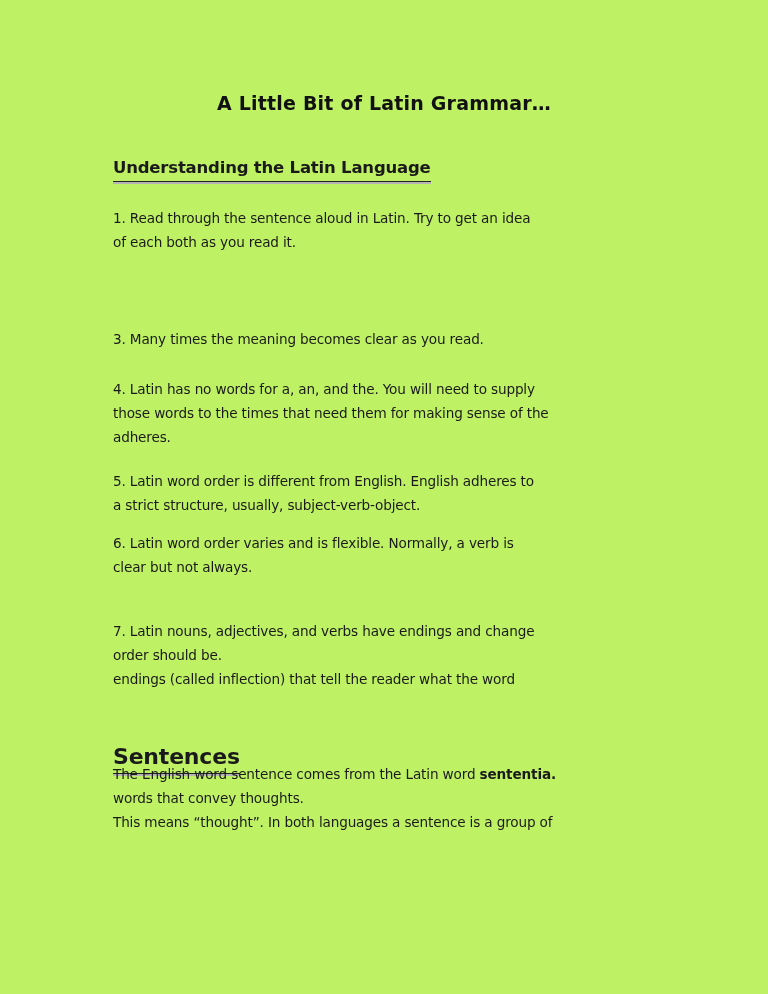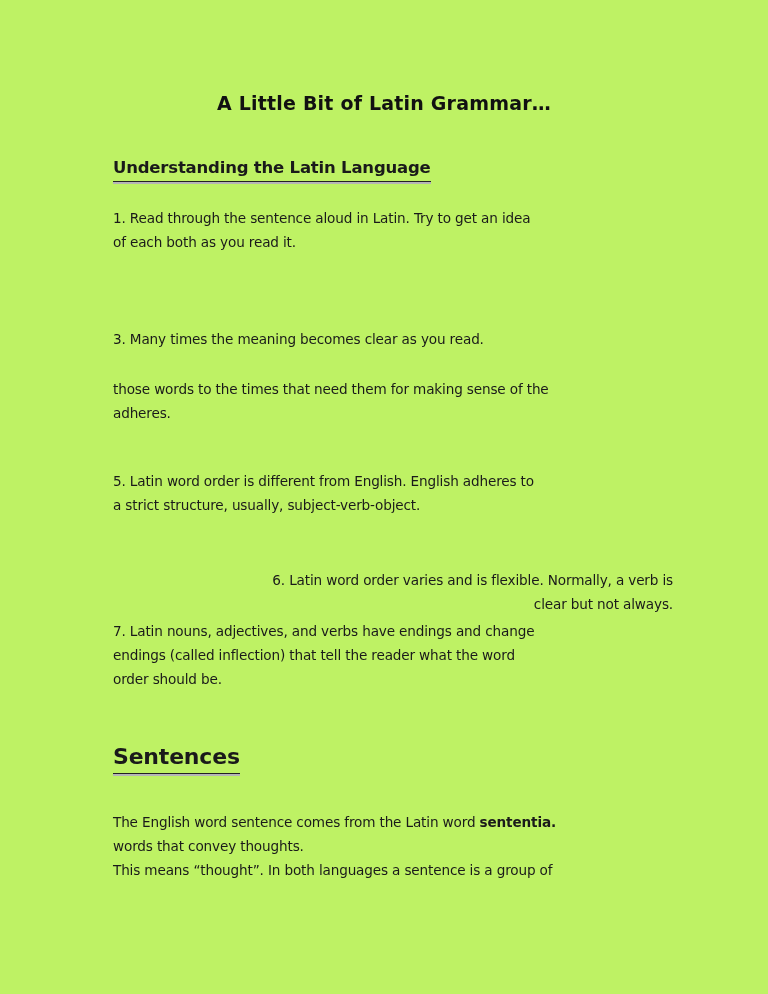--- a/index.html
+++ b/index.html
@@ -78,41 +78,42 @@
     <span class="line">1.  Read through the sentence aloud in Latin.  Try to get an idea</span>
     <span class="line">of each both as you read it.</span>
   </div>
 
 
   <div class="para" style="top:327px;">
     <span class="line">3.  Many times the meaning becomes clear as you read.</span>
   </div>
 
   <div class="para" style="top:377px;">
+    <span class="line">4.  Latin has no words for a, an, and the.  You will need to supply</span>
     <span class="line">those words to the times that need them for making sense of the</span>
     <span class="line">adheres.</span>
   </div>
 
   <div class="para" style="top:469px;">
     <span class="line">5.  Latin word order is different from English.  English adheres to</span>
     <span class="line">a strict structure, usually, subject-verb-object.</span>
   </div>
 
-  <div class="para" style="top:568px;text-align:right;">
+  <div class="para" style="top:531px;">
     <span class="line">6.  Latin word order varies and is flexible.  Normally, a verb is</span>
     <span class="line">clear but not always.</span>
   </div>
 
   <div class="para" style="top:619px;">
     <span class="line">7.  Latin nouns, adjectives, and verbs have endings and change</span>
+    <span class="line">order should be.</span>
     <span class="line">endings (called inflection) that tell the reader what the word</span>
-    <span class="line">order should be.</span>
   </div>
 
   <div class="heading heading-2">Sentences</div>
 
-  <div class="para" style="top:810px;">
+  <div class="para" style="top:762px;">
     <span class="line"><span>The English word sentence comes from the Latin word </span><span class="bold">sententia.</span></span>
     <span class="line">words that convey thoughts.</span>
     <span class="line">This means “thought”.  In both languages a sentence is a group of</span>
   </div>
 
 </div>
 
 </body></html>

